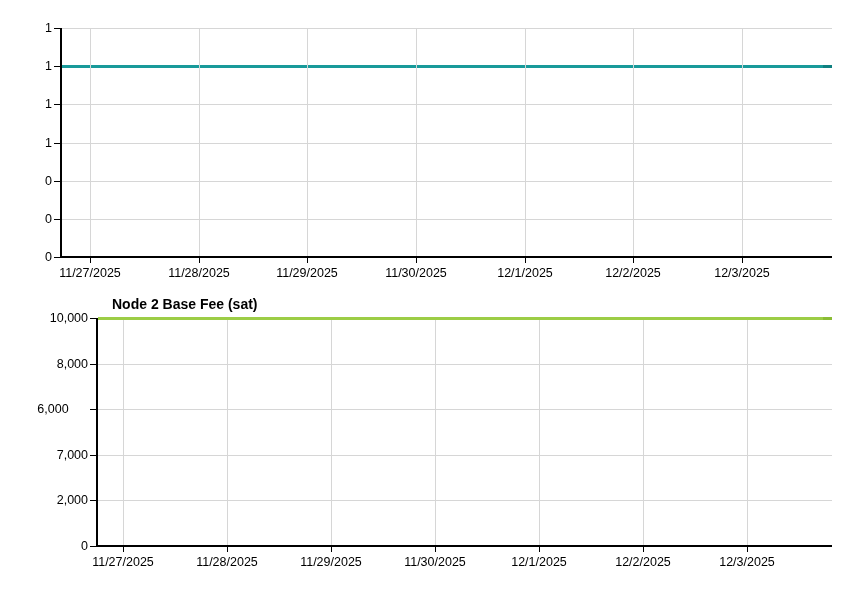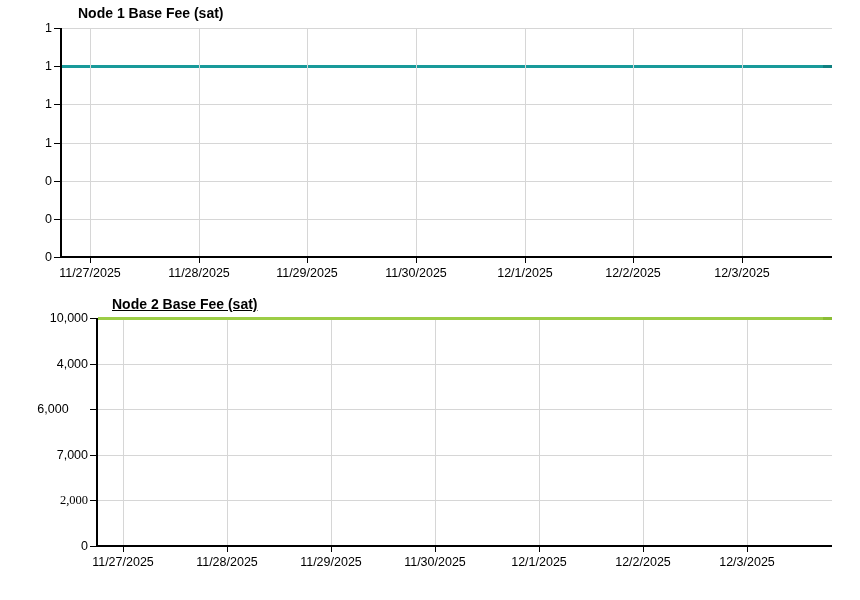--- a/index.html
+++ b/index.html
@@ -15,21 +15,20 @@
   }
   [data-name="x-tick-label"],[data-name="y-tick-label"]{
     font-size:12.5px;color:#000;line-height:16px;white-space:nowrap;
   }
 </style>
 </head>
 <body>
 
 <div class="page" data-name="charts-page">
   <div class="chart" data-name="node1-base-fee-chart">
-    <div class="chart-title" data-name="chart-title" style="left: 78px; top: 5px;">Node 1 Base Fee (sat)</div>
   <div data-name="y-grid-line" style="position: absolute; left: 62px; top: 28px; width: 770px; height: 1px; background: rgb(214, 214, 214);"></div>
       <div data-name="y-grid-line" style="position: absolute; left: 62px; top: 66px; width: 770px; height: 1px; background: rgb(214, 214, 214);"></div>
       <div data-name="y-grid-line" style="position: absolute; left: 62px; top: 104px; width: 770px; height: 1px; background: rgb(214, 214, 214);"></div>
       <div data-name="y-grid-line" style="position: absolute; left: 62px; top: 143px; width: 770px; height: 1px; background: rgb(214, 214, 214);"></div>
       <div data-name="y-grid-line" style="position: absolute; left: 62px; top: 181px; width: 770px; height: 1px; background: rgb(214, 214, 214);"></div>
       <div data-name="y-grid-line" style="position: absolute; left: 62px; top: 219px; width: 770px; height: 1px; background: rgb(214, 214, 214);"></div>
       <div data-name="series-line" style="position: absolute; left: 62px; top: 65px; width: 770px; height: 3px; background: rgb(24, 154, 154);"></div>
       <div data-name="series-end-marker" style="position: absolute; left: 823px; top: 65px; width: 9px; height: 3px; background: rgb(14, 128, 128);"></div>
       <div data-name="x-grid-line" style="position: absolute; left: 90px; top: 28px; width: 1px; height: 229px; background: rgb(214, 214, 214);"></div>
       <div data-name="x-tick-mark" style="position: absolute; left: 90px; top: 258px; width: 1px; height: 5px; background: rgb(0, 0, 0);"></div>
@@ -63,21 +62,21 @@
       <div data-name="y-tick-mark" style="position: absolute; left: 54px; top: 181px; width: 6px; height: 1px; background: rgb(0, 0, 0);"></div>
       <div data-name="y-tick-label" style="position: absolute; left: -18px; top: 173px; width: 70px; text-align: right;">0</div>
       <div data-name="y-tick-mark" style="position: absolute; left: 54px; top: 219px; width: 6px; height: 1px; background: rgb(0, 0, 0);"></div>
       <div data-name="y-tick-label" style="position: absolute; left: -18px; top: 211px; width: 70px; text-align: right;">0</div>
       <div data-name="y-tick-mark" style="position: absolute; left: 54px; top: 257px; width: 6px; height: 1px; background: rgb(0, 0, 0);"></div>
       <div data-name="y-tick-label" style="position: absolute; left: -18px; top: 249px; width: 70px; text-align: right;">0</div>
       <div data-name="y-axis" style="position: absolute; left: 60px; top: 28px; width: 2px; height: 230px; background: rgb(0, 0, 0);"></div>
       <div data-name="x-axis" style="position: absolute; left: 60px; top: 256px; width: 772px; height: 2px; background: rgb(0, 0, 0);"></div>
     </div>
   <div class="chart" data-name="node2-base-fee-chart">
-    <div class="chart-title" data-name="chart-title" style="left: 112px; top: 296px; text-decoration: underline;">Node 2 Base Fee (sat)</div>
+    <div class="chart-title" data-name="chart-title" style="left: 112px; top: 296px;">Node 2 Base Fee (sat)</div>
   <div data-name="y-grid-line" style="position: absolute; left: 98px; top: 318px; width: 734px; height: 1px; background: rgb(214, 214, 214);"></div>
       <div data-name="y-grid-line" style="position: absolute; left: 98px; top: 364px; width: 734px; height: 1px; background: rgb(214, 214, 214);"></div>
       <div data-name="y-grid-line" style="position: absolute; left: 98px; top: 409px; width: 734px; height: 1px; background: rgb(214, 214, 214);"></div>
       <div data-name="y-grid-line" style="position: absolute; left: 98px; top: 455px; width: 734px; height: 1px; background: rgb(214, 214, 214);"></div>
       <div data-name="y-grid-line" style="position: absolute; left: 98px; top: 500px; width: 734px; height: 1px; background: rgb(214, 214, 214);"></div>
       <div data-name="series-line" style="position: absolute; left: 98px; top: 317px; width: 734px; height: 3px; background: rgb(156, 205, 70);"></div>
       <div data-name="series-end-marker" style="position: absolute; left: 823px; top: 317px; width: 9px; height: 3px; background: rgb(138, 188, 52);"></div>
       <div data-name="x-grid-line" style="position: absolute; left: 123px; top: 320px; width: 1px; height: 226px; background: rgb(214, 214, 214);"></div>
       <div data-name="x-tick-mark" style="position: absolute; left: 123px; top: 547px; width: 1px; height: 5px; background: rgb(0, 0, 0);"></div>
       <div data-name="x-tick-label" style="position: absolute; left: 78px; top: 554px; width: 90px; text-align: center;">11/27/2025</div>
@@ -95,25 +94,25 @@
       <div data-name="x-tick-label" style="position: absolute; left: 494px; top: 554px; width: 90px; text-align: center;">12/1/2025</div>
       <div data-name="x-grid-line" style="position: absolute; left: 643px; top: 320px; width: 1px; height: 226px; background: rgb(214, 214, 214);"></div>
       <div data-name="x-tick-mark" style="position: absolute; left: 643px; top: 547px; width: 1px; height: 5px; background: rgb(0, 0, 0);"></div>
       <div data-name="x-tick-label" style="position: absolute; left: 598px; top: 554px; width: 90px; text-align: center;">12/2/2025</div>
       <div data-name="x-grid-line" style="position: absolute; left: 747px; top: 320px; width: 1px; height: 226px; background: rgb(214, 214, 214);"></div>
       <div data-name="x-tick-mark" style="position: absolute; left: 747px; top: 547px; width: 1px; height: 5px; background: rgb(0, 0, 0);"></div>
       <div data-name="x-tick-label" style="position: absolute; left: 702px; top: 554px; width: 90px; text-align: center;">12/3/2025</div>
       <div data-name="y-tick-mark" style="position: absolute; left: 90px; top: 318px; width: 6px; height: 1px; background: rgb(0, 0, 0);"></div>
       <div data-name="y-tick-label" style="position: absolute; left: 18px; top: 310px; width: 70px; text-align: right;">10,000</div>
       <div data-name="y-tick-mark" style="position: absolute; left: 90px; top: 364px; width: 6px; height: 1px; background: rgb(0, 0, 0);"></div>
-      <div data-name="y-tick-label" style="position: absolute; left: 18px; top: 356px; width: 70px; text-align: right;">4,000</div>
+      <div data-name="y-tick-label" style="position: absolute; left: 18px; top: 356px; width: 70px; text-align: right;">8,000</div>
       <div data-name="y-tick-mark" style="position: absolute; left: 90px; top: 409px; width: 6px; height: 1px; background: rgb(0, 0, 0);"></div>
       <div data-name="y-tick-label" style="position: absolute; left: 18px; top: 401px; width: 70px; text-align: center;">6,000</div>
       <div data-name="y-tick-mark" style="position: absolute; left: 90px; top: 455px; width: 6px; height: 1px; background: rgb(0, 0, 0);"></div>
       <div data-name="y-tick-label" style="position: absolute; left: 18px; top: 447px; width: 70px; text-align: right;">7,000</div>
       <div data-name="y-tick-mark" style="position: absolute; left: 90px; top: 500px; width: 6px; height: 1px; background: rgb(0, 0, 0);"></div>
-      <div data-name="y-tick-label" style="position: absolute; left: 18px; top: 492px; width: 70px; text-align: right; font-family: Liberation Serif, serif;">2,000</div>
+      <div data-name="y-tick-label" style="position: absolute; left: 18px; top: 492px; width: 70px; text-align: right;">2,000</div>
       <div data-name="y-tick-mark" style="position: absolute; left: 90px; top: 546px; width: 6px; height: 1px; background: rgb(0, 0, 0);"></div>
       <div data-name="y-tick-label" style="position: absolute; left: 18px; top: 538px; width: 70px; text-align: right;">0</div>
       <div data-name="y-axis" style="position: absolute; left: 96px; top: 318px; width: 2px; height: 229px; background: rgb(0, 0, 0);"></div>
       <div data-name="x-axis" style="position: absolute; left: 96px; top: 545px; width: 736px; height: 2px; background: rgb(0, 0, 0);"></div>
     </div>
 </div>
 
 </body></html>

